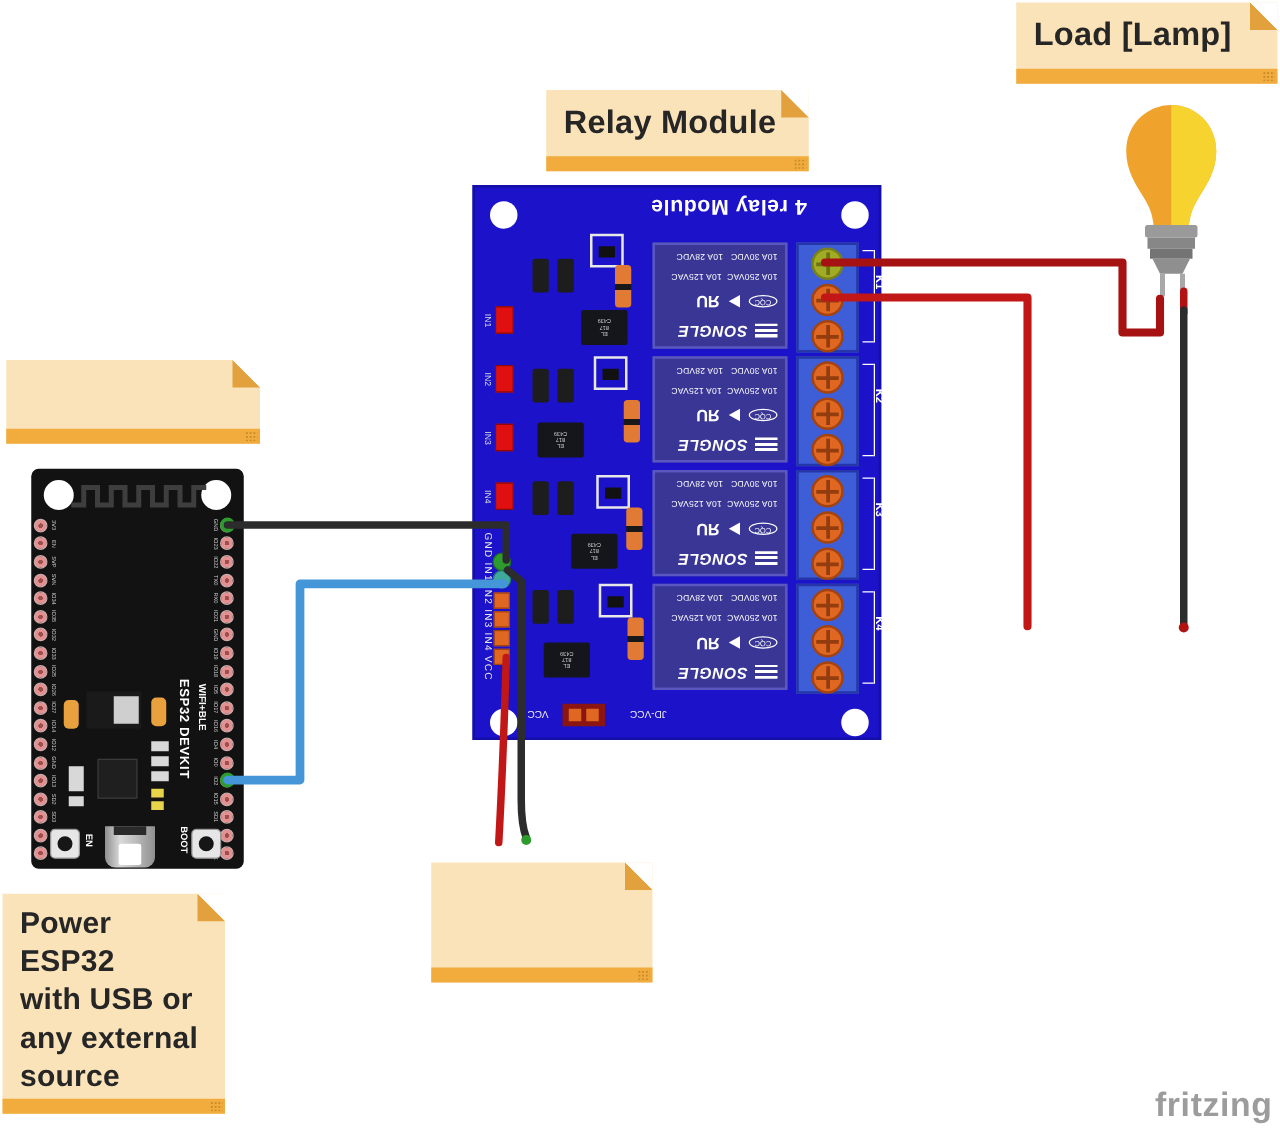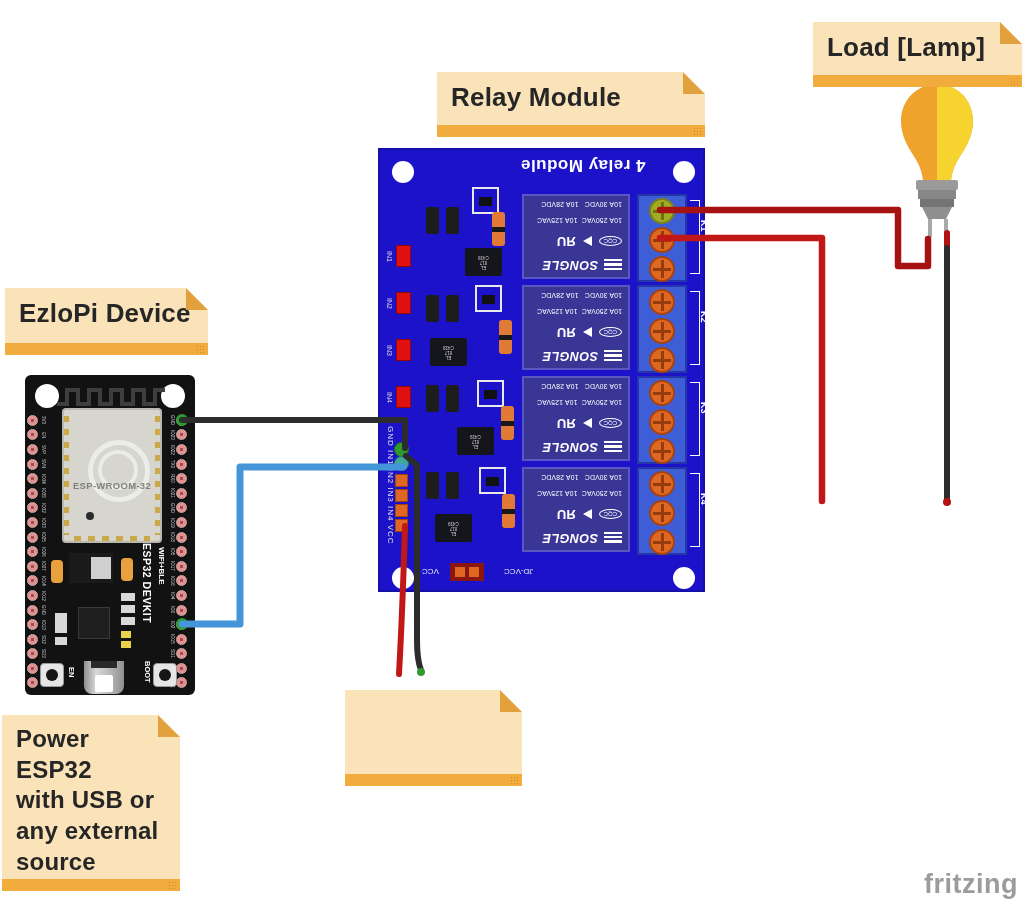--- a/index.html
+++ b/index.html
@@ -316,29 +316,20 @@
       </div>
     <div id="jdvcc-label">JD-VCC</div>
   </div>
 
   <div id="esp-board">
     <div class="hole2" style="left:10px;top:9px;"></div>
     <div class="hole2" style="left:136px;top:9px;"></div>
     <svg id="antenna" width="116" height="30" viewBox="0 0 116 30">
       <path d="M4,24 h10 v-14 h11 v14 h11 v-14 h11 v14 h11 v-14 h11 v14 h11 v-14 h11 v14 h11 v-14 h10" fill="none" stroke="#3E3E3E" stroke-width="4"></path>
     </svg>
-    <div id="shield">
-      <span class="cast l"></span>
-        <span class="cast r"></span>
-      <span class="castb"></span>
-      <span class="ring1"></span>
-      <span class="ring2"></span>
-      <span class="dot"></span>
-      <div class="mlabel">ESP-WROOM-32</div>
-    </div>
     <div id="esp-name">ESP32 DEVKIT</div>
     <div id="esp-sub">WIFI+BLE</div>
 
     <div class="pins" id="pins-left">
 
         <div class="pin-row">
           <span class="pin-hole"></span>
           <span class="pin-label">3V3</span>
         </div>
 
@@ -570,30 +561,29 @@
     <path d="M405,526 C404,560 402,620 399,674" fill="none" stroke="#C21717" stroke-width="6" stroke-linecap="round"></path>
     <path d="M406,456 L417,465 V640 C417,655 419,665 421,670" fill="none" stroke="#2C2C2C" stroke-width="6" stroke-linecap="round" stroke-linejoin="round"></path>
     <circle cx="421" cy="672" r="4" fill="#2e9b2e"></circle>
     <path d="M660,210 H898 V266 H928 V239" fill="none" stroke="#A61111" stroke-width="6.5" stroke-linecap="round" stroke-linejoin="round"></path>
     <path d="M660,238 H822 V501" fill="none" stroke="#C21717" stroke-width="6.5" stroke-linecap="round" stroke-linejoin="round"></path>
     <path d="M947,233 V250" fill="none" stroke="#B31212" stroke-width="6" stroke-linecap="round"></path>
     <path d="M947,248 V500" fill="none" stroke="#2C2C2C" stroke-width="6" stroke-linecap="round"></path>
     <circle cx="947" cy="502" r="4" fill="#B31212"></circle>
   </svg>
 
-  <div class="note" style="left:813px;top:2px;width:209px;height:65px;margin-top:20px;">
+  <div class="note" style="left:813px;top:2px;width:209px;height:65px;">
     <div class="txt">Load [Lamp]</div>
     <div class="bar"></div>
   </div>
-  <div class="note" style="left:437px;top:72px;width:268px;height:65px;">
+  <div class="note" style="left:437px;top:72px;width:210px;height:65px;">
     <div class="txt">Relay Module</div>
     <div class="bar"></div>
   </div>
   <div class="note" style="left:5px;top:288px;width:203px;height:67px;">
-    <div class="txt">EzloPi Device</div>
     <div class="bar"></div>
   </div>
   <div class="note small" style="left:345px;top:690px;width:177px;height:96px;">
     <div class="bar"></div>
   </div>
   <div class="note small" style="left:2px;top:715px;width:178px;height:176px;">
     <div class="txt">Power ESP32
 with USB or
 any external
 source</div>

